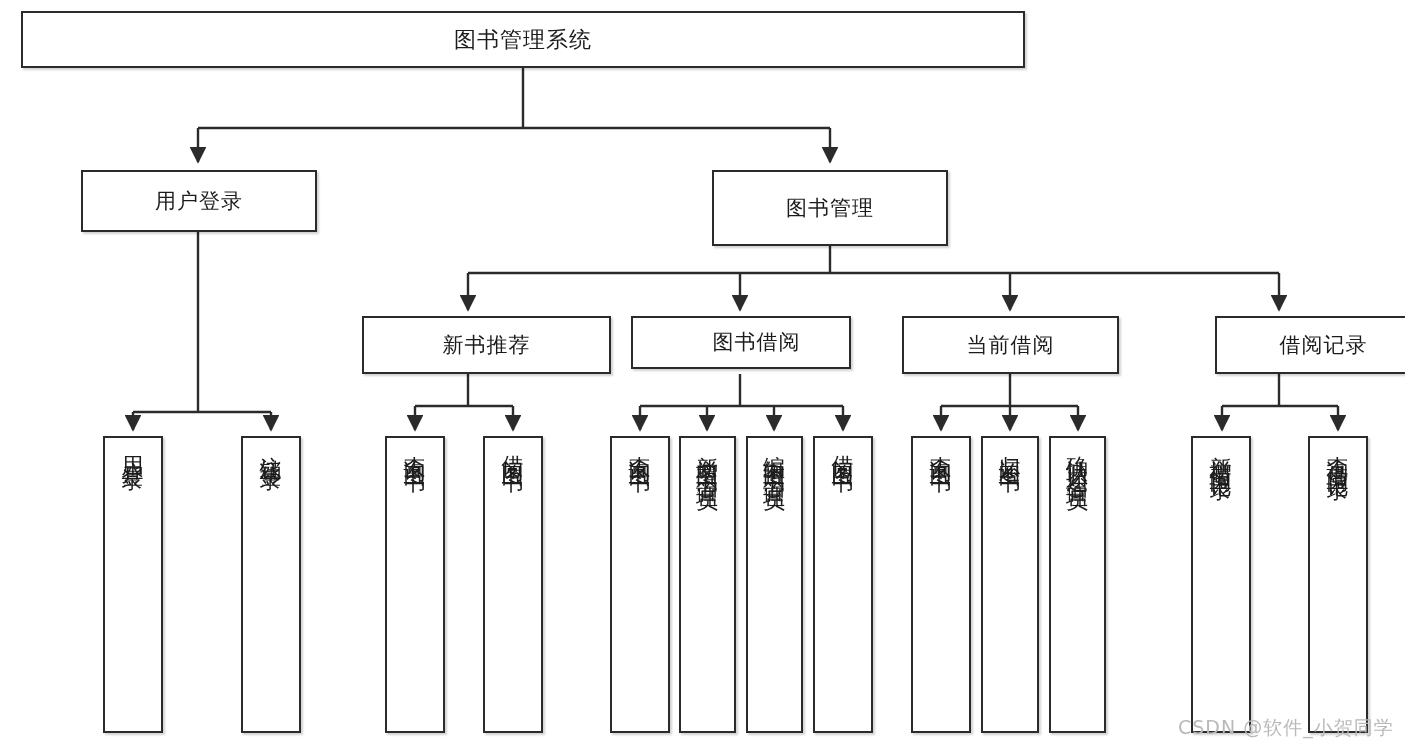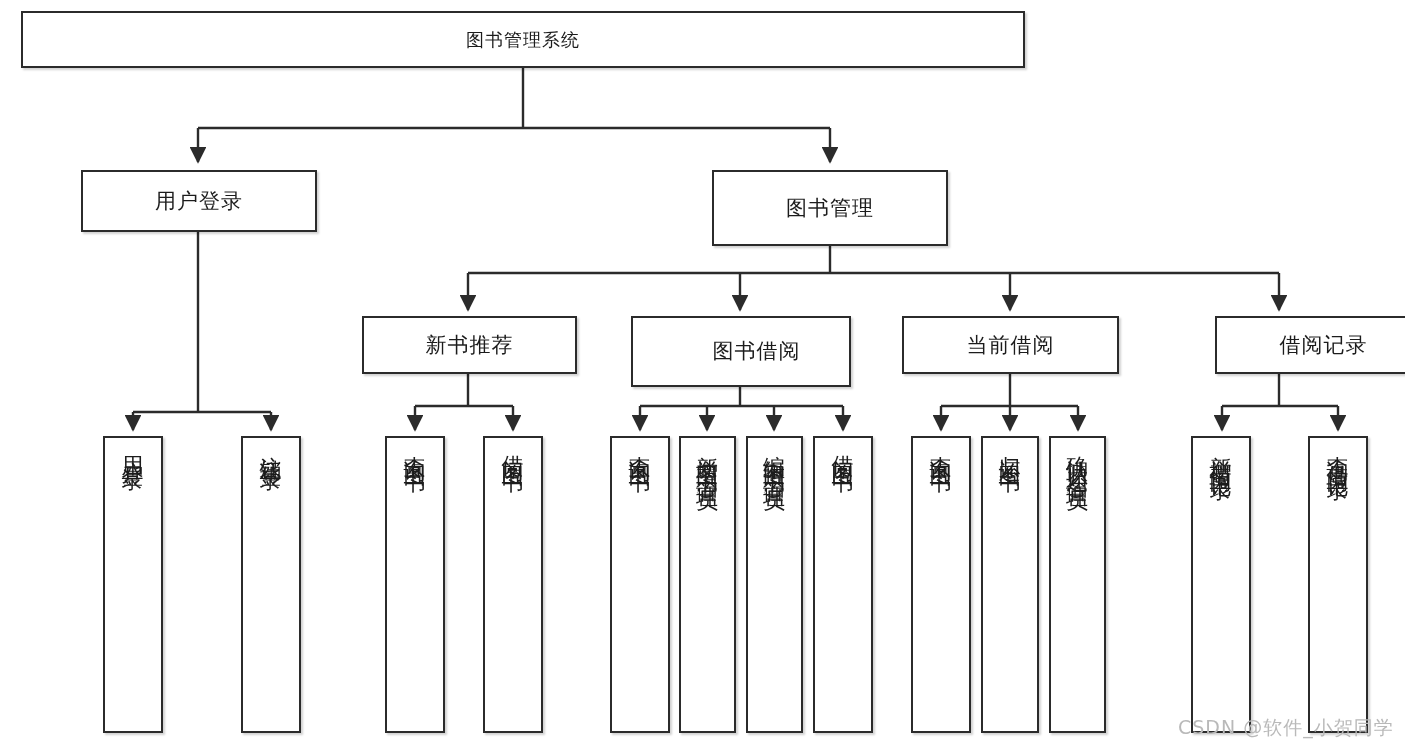--- a/index.html
+++ b/index.html
@@ -35,21 +35,21 @@
     align-items: center;
     justify-content: center;
   }
   .node.h .label {
     font-size: 21px;
     color: #1c1c1c;
     letter-spacing: 1px;
     white-space: nowrap;
     line-height: 1;
   }
-  .node.root .label { font-size: 18px; font-family: Liberation Serif, serif; }
+  .node.root .label { font-size: 22px; font-family: Liberation Serif, serif; }
   .node.v {
     align-items: flex-start;
     justify-content: center;
     padding-top: 0px;
   }
   .node.v .label {
     writing-mode: vertical-rl;
     text-orientation: upright;
     font-size: 22px;
     color: #1c1c1c;
@@ -125,25 +125,25 @@
   </div>
 
   <div class="node h" style="left:81px; top:170px; width:236px; height:62px;">
     <span class="label">用户登录</span>
   </div>
 
   <div class="node h" style="left:712px; top:170px; width:236px; height:76px;">
     <span class="label">图书管理</span>
   </div>
 
-  <div class="node h" style="left:362px; top:316px; width:215px; height:58px;">
+  <div class="node h" style="left:362px; top:316px; width:249px; height:58px;">
     <span class="label">新书推荐</span>
   </div>
 
-  <div class="node h" style="left:631px; top:316px; width:220px; height:71px;padding-left:31px;">
+  <div class="node h" style="left:631px; top:316px; width:220px; height:53px;padding-left:31px;">
     <span class="label">图书借阅</span>
   </div>
 
   <div class="node h" style="left:902px; top:316px; width:217px; height:58px;">
     <span class="label">当前借阅</span>
   </div>
 
   <div class="node h" style="left:1171px; top:316px; width:217px; height:58px;margin-left:44px;">
     <span class="label">借阅记录</span>
   </div>

